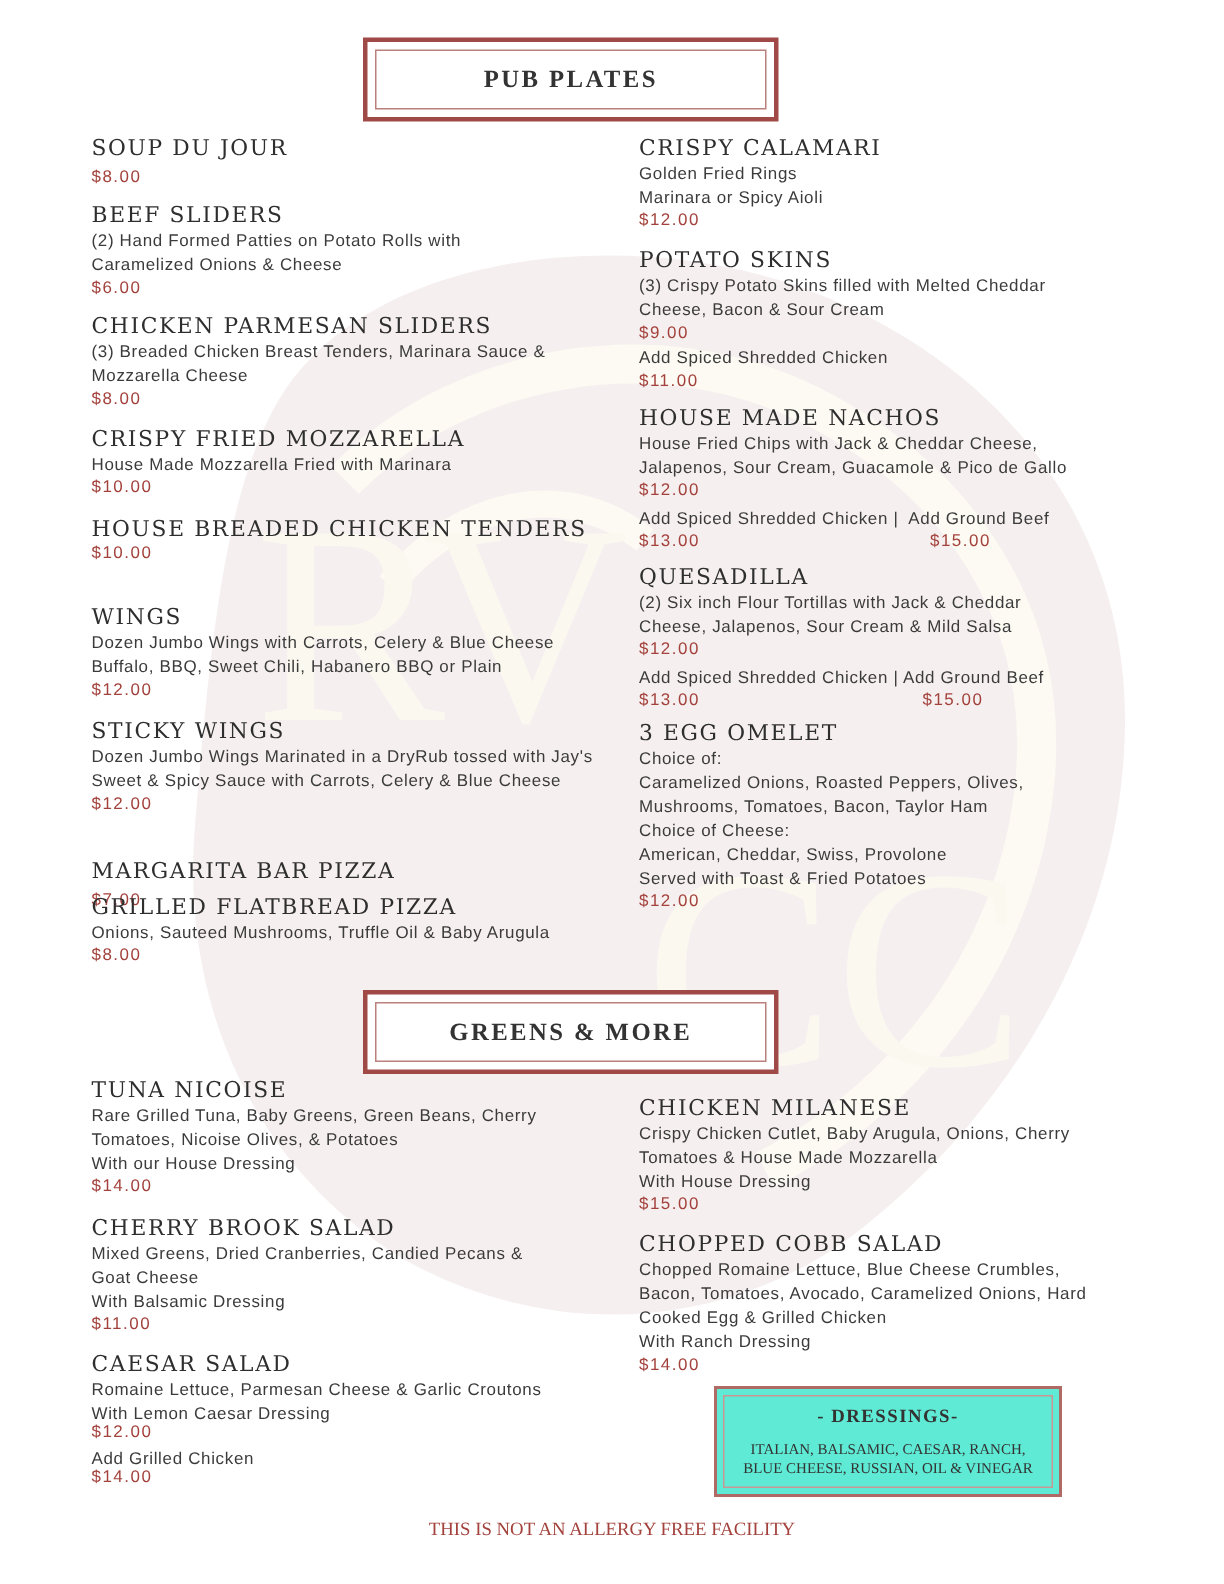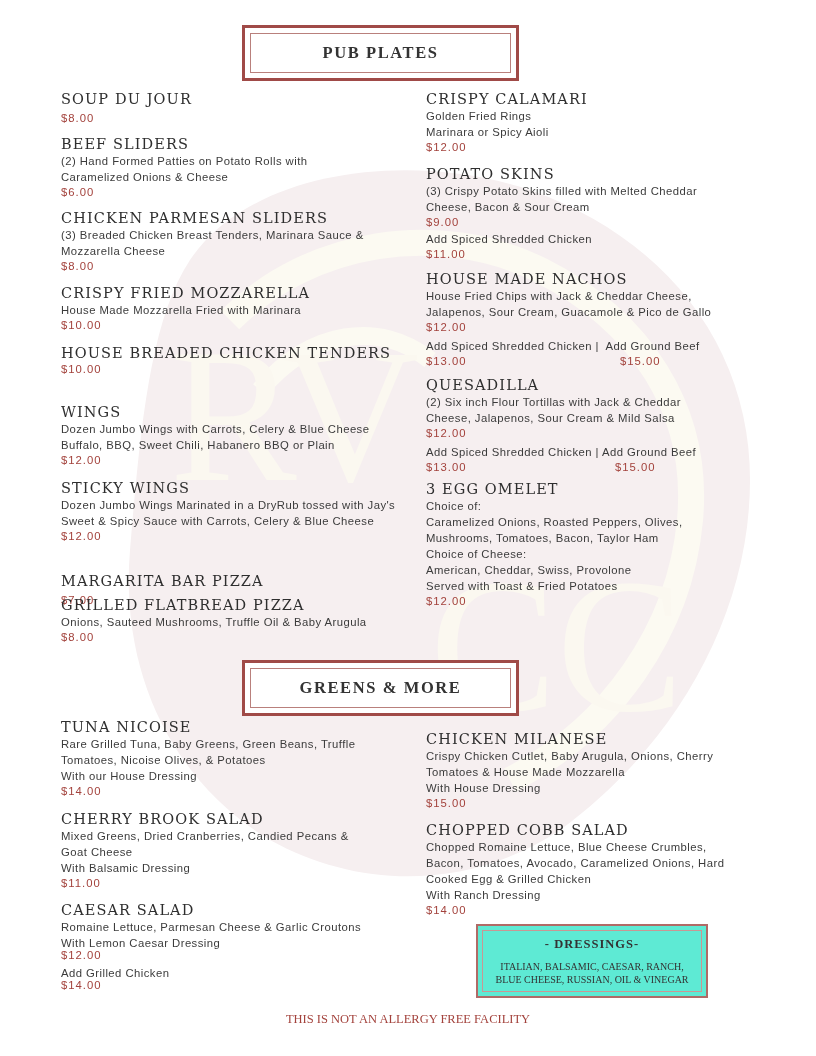--- a/index.html
+++ b/index.html
@@ -179,21 +179,21 @@
 
 <div class="section-box" style="top:660px;padding-left:44px;">
   <div class="inner">
       <span class="section-title">GREENS &amp; MORE</span>
     </div>
 </div>
 
 <div class="col" style="left:61px; top:718px; width:360px;">
   <div class="item" style="top:0;">
     <div class="name">TUNA NICOISE</div>
-    <div class="desc">Rare Grilled Tuna, Baby Greens, Green Beans, Truffle</div>
+    <div class="desc">Rare Grilled Tuna, Baby Greens, Green Beans, Cherry</div>
     <div class="desc">Tomatoes, Nicoise Olives, &amp; Potatoes</div>
     <div class="desc">With our House Dressing</div>
     <div class="price">$14.00</div>
   </div>
   <div class="item" style="top:92px;">
     <div class="name">CHERRY BROOK SALAD</div>
     <div class="desc">Mixed Greens, Dried Cranberries, Candied Pecans &amp;</div>
     <div class="desc">Goat Cheese</div>
     <div class="desc">With Balsamic Dressing</div>
     <div class="price">$11.00</div>

